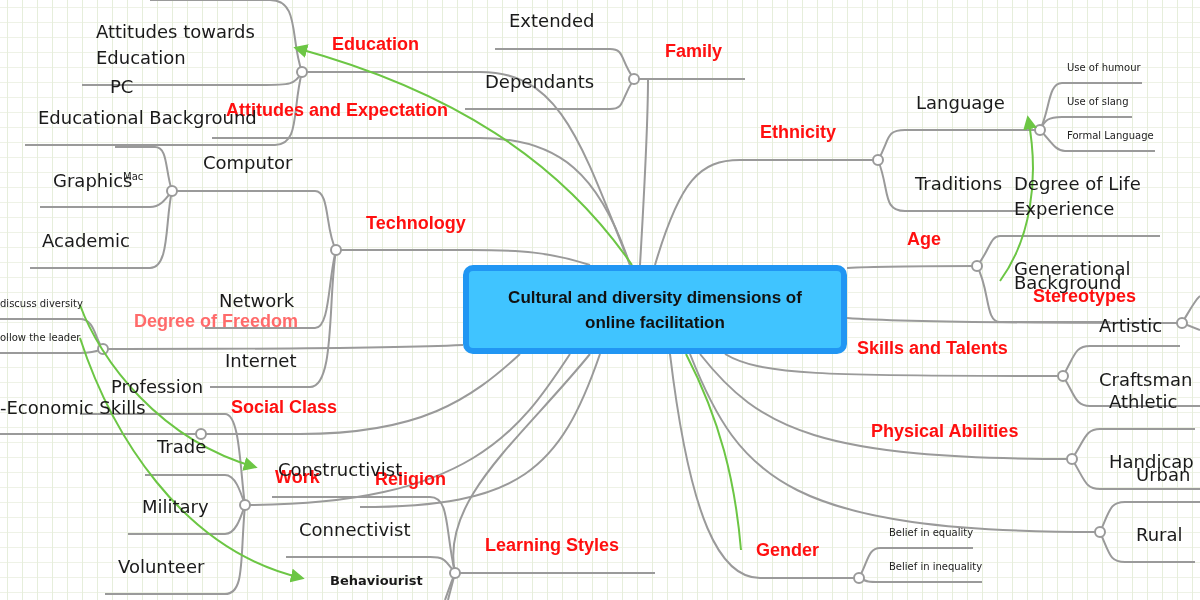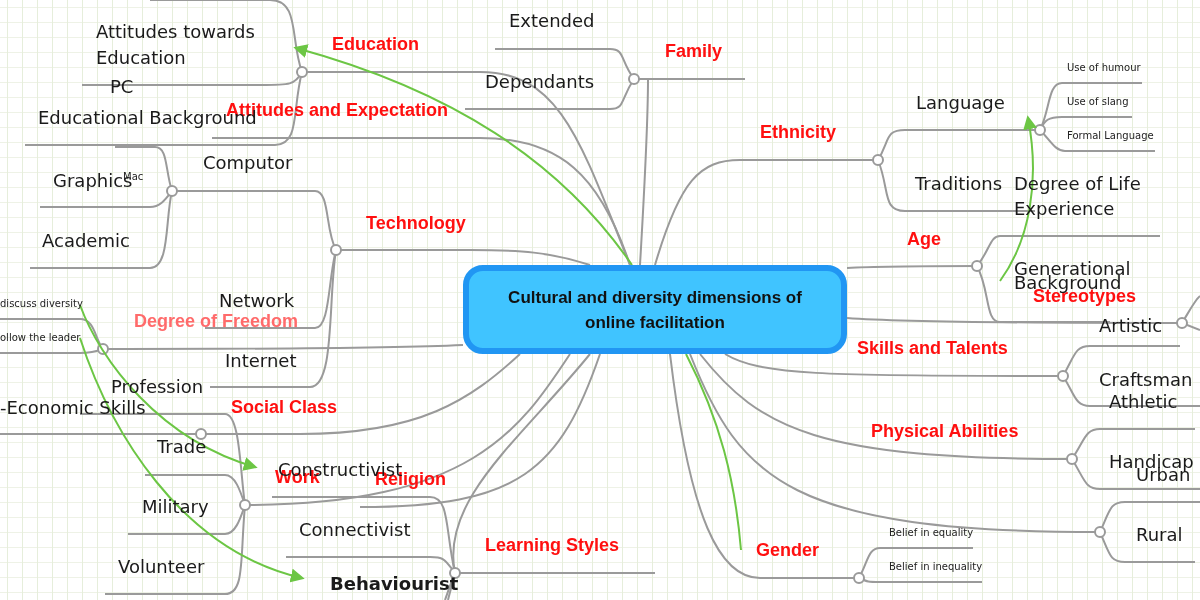--- a/index.html
+++ b/index.html
@@ -13,24 +13,24 @@
     background-position:7px 7px;
     font-family:"Liberation Sans", sans-serif;
   }
   #canvas { position:absolute; left:0; top:0; width:1200px; height:600px; }
   svg.links { position:absolute; left:0; top:0; }
   .lbl { position:absolute; white-space:nowrap; color:#1a1a1a; font-family:"DejaVu Sans", sans-serif; }
   .leaf { font-size:18px; }
   .small { font-size:10px; color:#222; }
   .branch { font-size:18px; font-weight:bold; color:#ff1010; font-family:"Liberation Sans", sans-serif; }
   .faded { color:#ff6b6b; }
-  .bold-small { font-size:18px; font-weight:bold; }
+  .bold-small { font-size:13px; font-weight:bold; }
   .center-node {
     position:absolute; left:463px; top:265px; width:384px; height:89px;
-    box-sizing:border-box; border:6px solid #2196f3; border-radius:20px;
+    box-sizing:border-box; border:6px solid #2196f3; border-radius:10px;
     background:#40c4ff; display:flex; align-items:center; justify-content:center;
     text-align:center; font-family:"Liberation Sans", sans-serif; font-weight:bold;
     font-size:17px; line-height:25px; color:#111; padding:0 14px;
   }
 </style>
 </head>
 <body>
 
 <div id="canvas">
 

